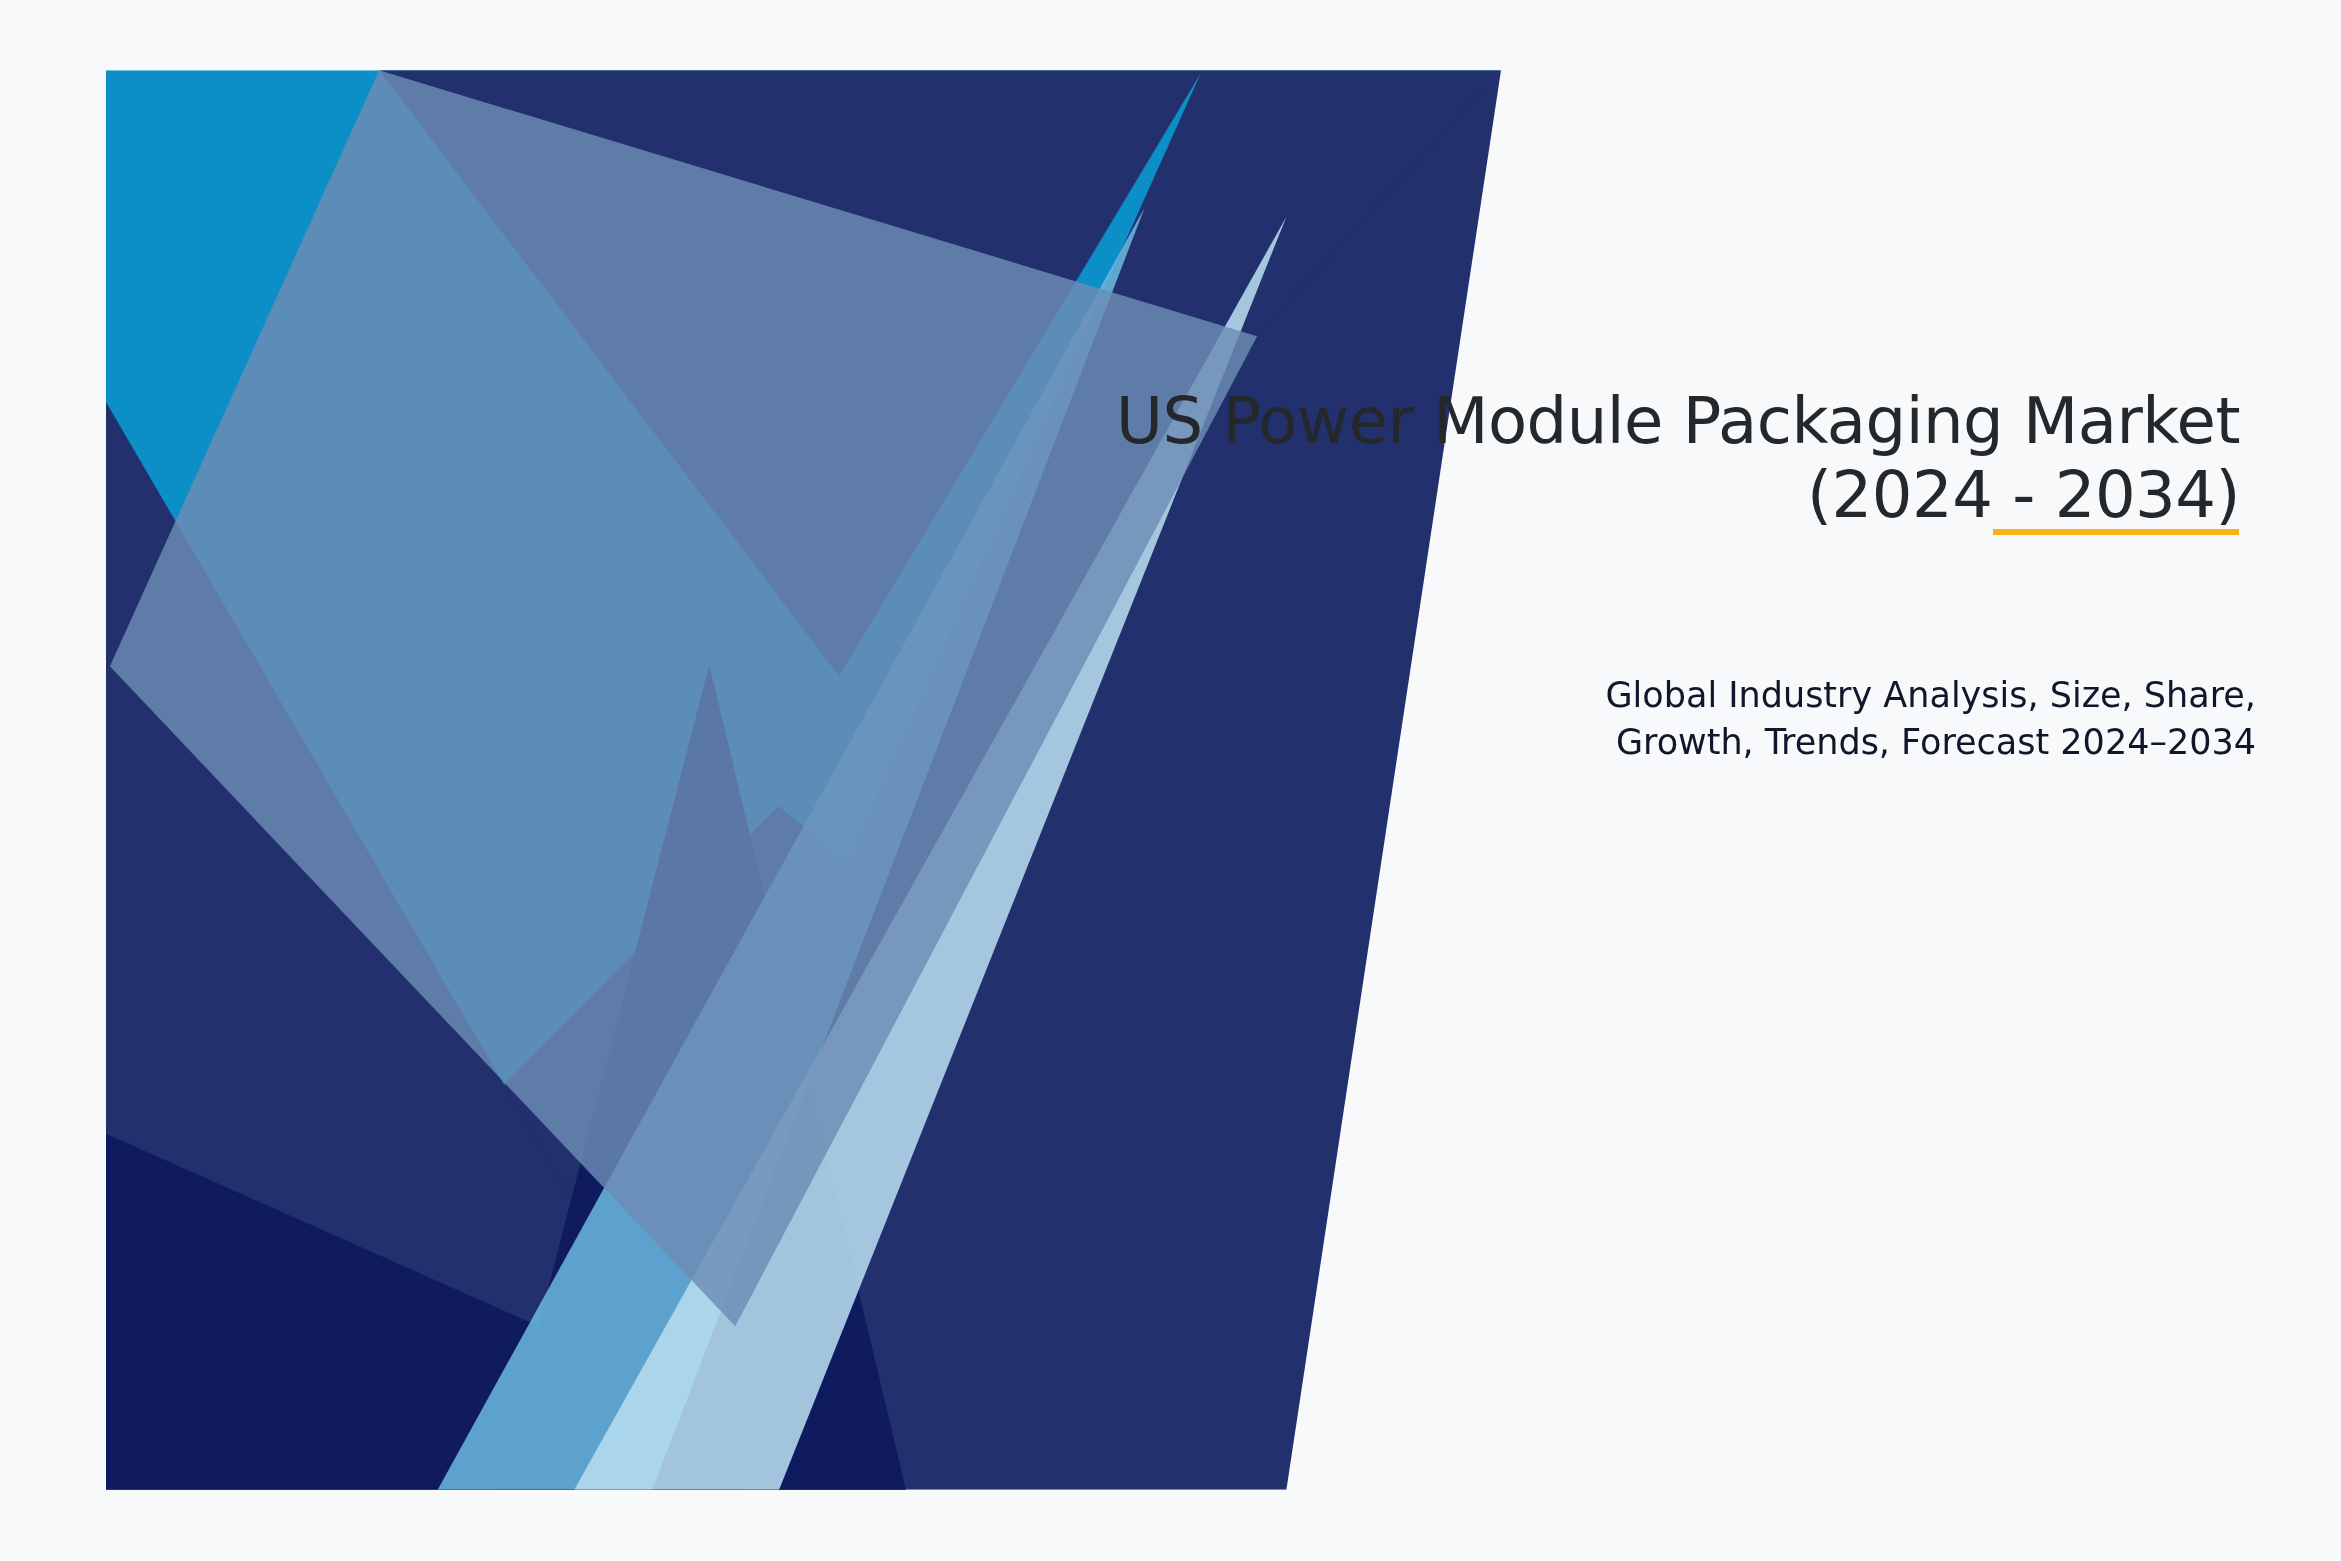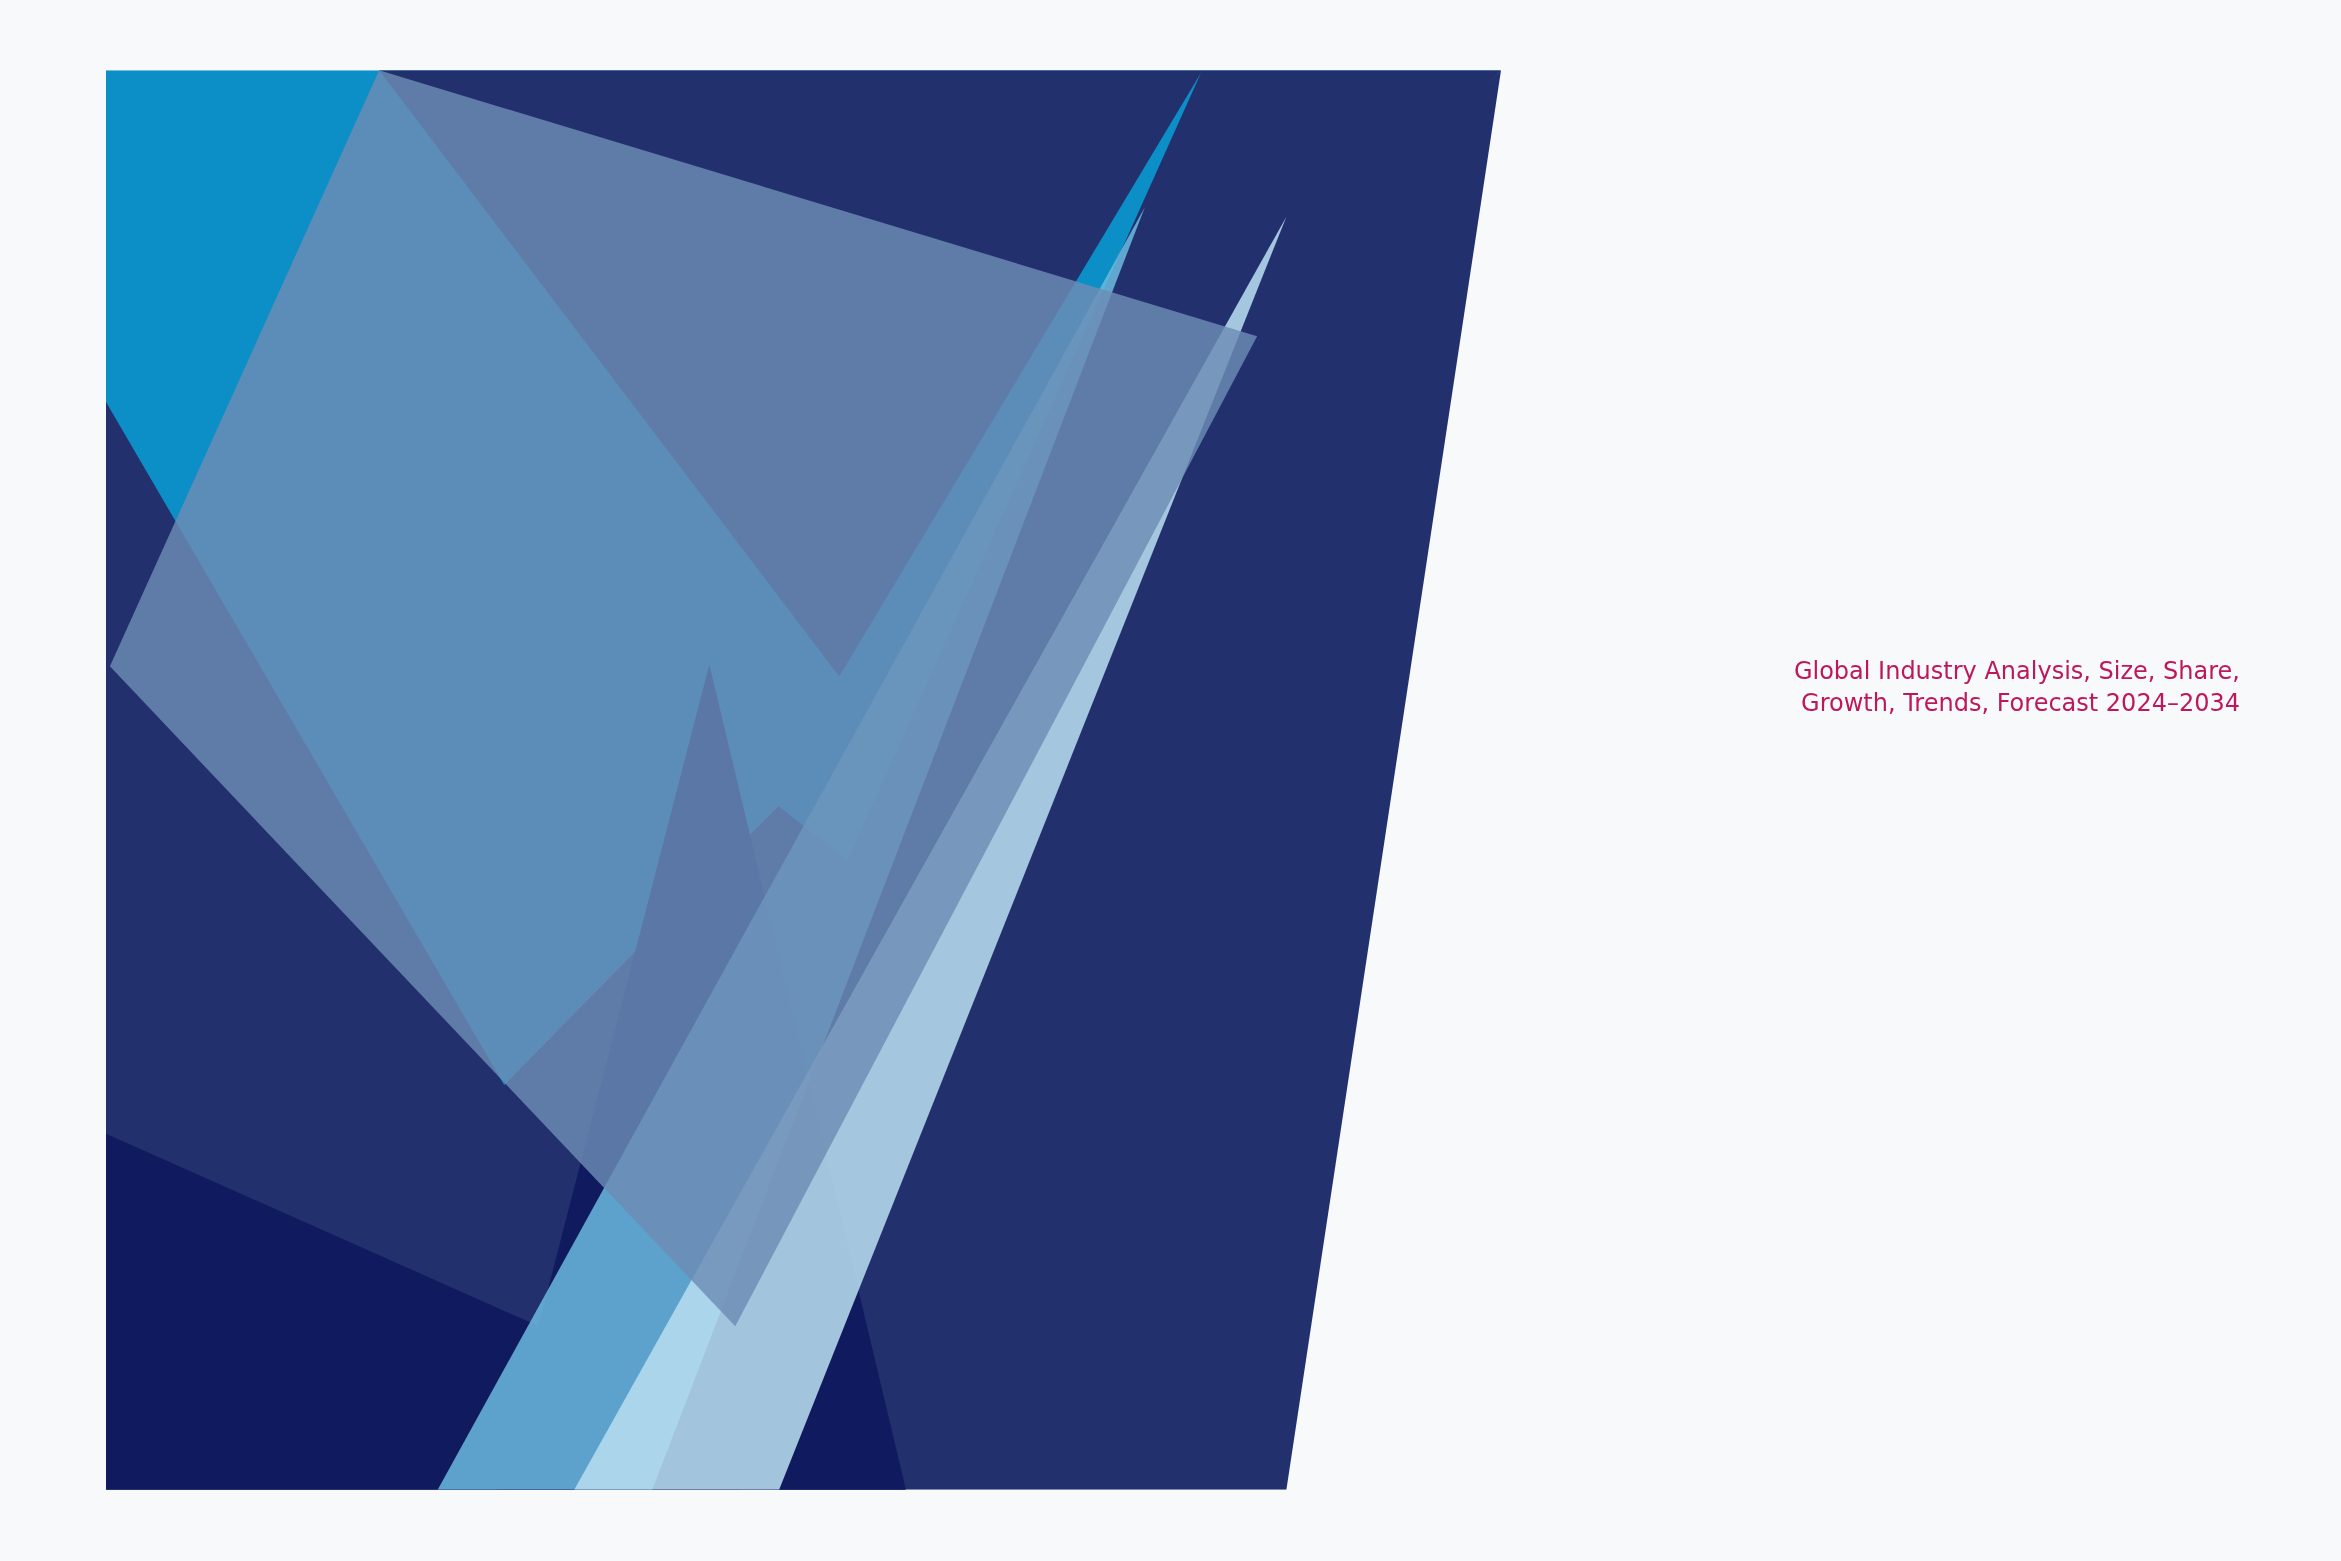--- a/index.html
+++ b/index.html
@@ -63,27 +63,27 @@
     width: 246px;
     height: 6.3px;
     background: #fab317;
   }
 
   #page-subtitle {
     position: absolute;
     left: 776px;
     top: 656px;
     width: 1464px;
-    margin: 0;
+    margin: 16px;
     text-align: right;
     font-family: "DejaVu Sans", sans-serif;
     font-weight: 400;
-    font-size: 24px;
+    font-size: 35px;
     line-height: 1.33;
-    color: #be185d;
+    color: #0f172a;
     white-space: pre-line;
   }
 </style>
 </head>
 <body>
 
 <div id="cover">
 
   <div id="artwork">
     <svg viewBox="0 0 2860 2910" xmlns="http://www.w3.org/2000/svg" aria-hidden="true">
@@ -107,18 +107,23 @@
 
         <polygon points="2130,280 1120,2910 680,2910" fill="#6bbbdf" opacity="0.85"></polygon>
         <polygon points="2420,300 1380,2910 960,2910" fill="#b6dcef" opacity="0.88"></polygon>
 
         <polygon points="560,0 2360,545 1290,2575 8,1222" fill="#6d8cb4" opacity="0.82"></polygon>
 
       </g>
     </svg>
   </div>
 
+  <div id="text-block">
+    <h1 id="page-title">US Power Module Packaging Market
+(2024 - 2034)</h1>
+    <div id="accent-underline"></div>
+  </div>
 
   <p id="page-subtitle">Global Industry Analysis, Size, Share,
 Growth, Trends, Forecast 2024–2034</p>
 
 </div>
 
 
 </body></html>

